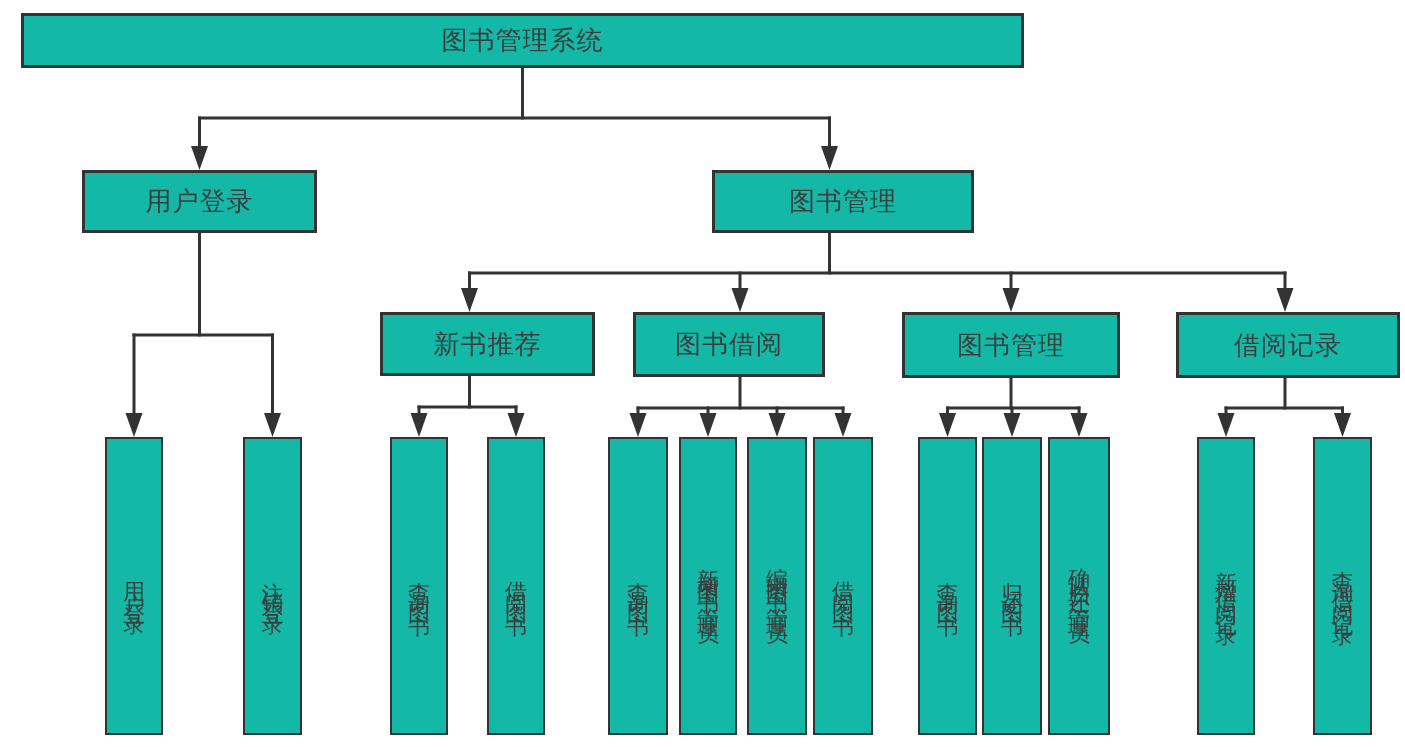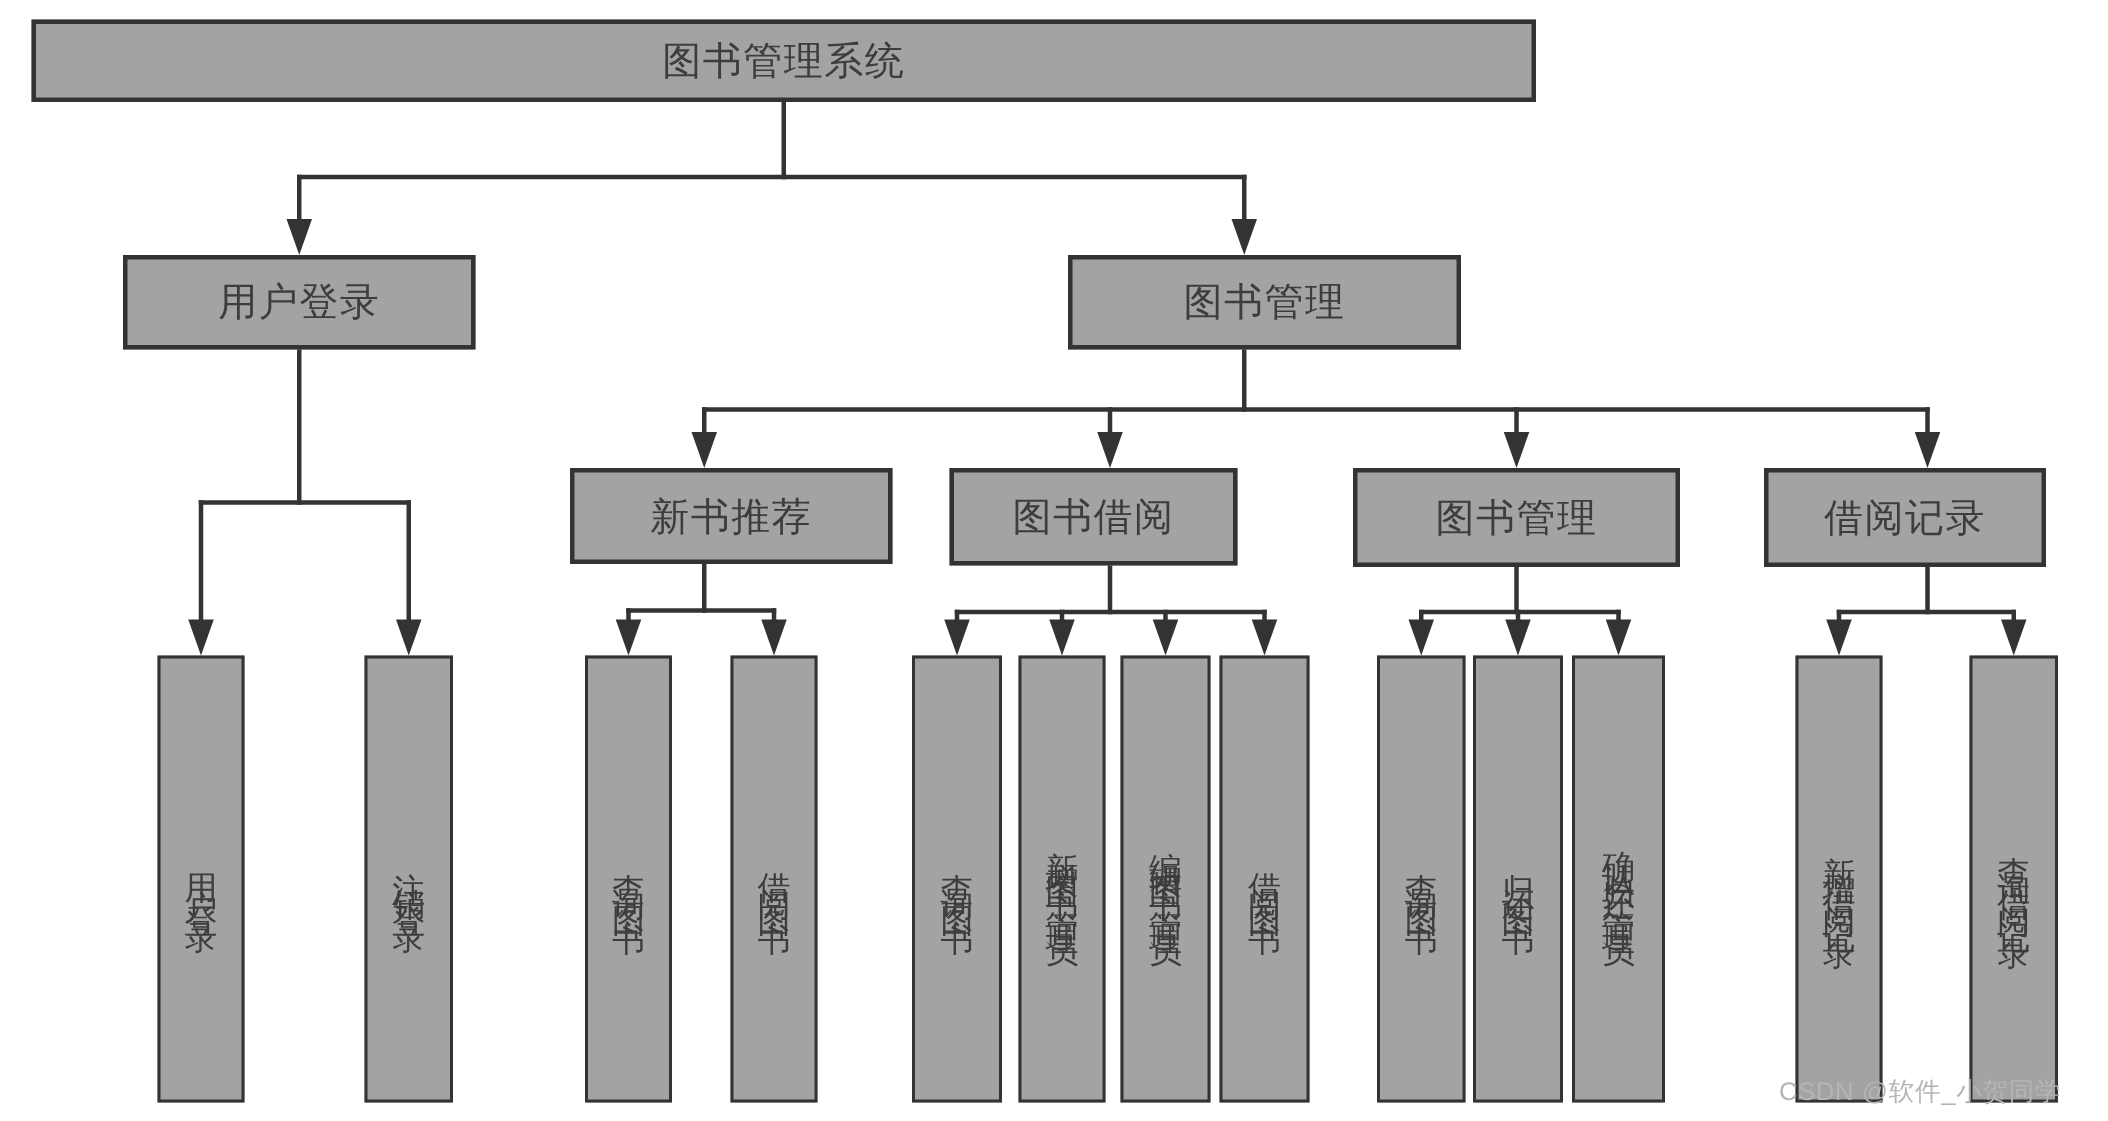--- a/index.html
+++ b/index.html
@@ -12,21 +12,21 @@
     font-family: "Liberation Sans", sans-serif;
   }
   #connectors {
     position: absolute;
     left: 0; top: 0;
     width: 1405px; height: 747px;
     z-index: 1;
   }
   .node {
     position: absolute;
-    background: #a3a3a3;
+    background: #14b8a6;
     box-sizing: border-box;
     display: flex;
     align-items: center;
     justify-content: center;
     color: #3d3d3d;
     z-index: 2;
   }
   .node.h {
     border: 3px solid #333333;
     font-size: 26px;
@@ -122,21 +122,21 @@
       <div class="node h" style="left: 712px; top: 170px; width: 262px; height: 63px;">图书管理</div>
       <div class="node v" style="left: 105px; top: 437px; width: 58px; height: 298px;">
         <span class="vtext">用户登录</span>
       </div>
       <div class="node v" style="left: 243px; top: 437px; width: 59px; height: 298px;">
         <span class="vtext">注销登录</span>
       </div>
       <div class="node h" style="left: 380px; top: 312px; width: 215px; height: 64px;">新书推荐</div>
       <div class="node h" style="left: 633px; top: 312px; width: 192px; height: 65px;">图书借阅</div>
       <div class="node h" style="left: 902px; top: 312px; width: 218px; height: 66px;">图书管理</div>
-      <div class="node h" style="left: 1176px; top: 312px; width: 188px; height: 66px;">借阅记录</div>
+      <div class="node h" style="left: 1176px; top: 312px; width: 224px; height: 66px;">借阅记录</div>
       <div class="node v" style="left: 390px; top: 437px; width: 58px; height: 298px;">
         <span class="vtext">查询图书</span>
       </div>
       <div class="node v" style="left: 487px; top: 437px; width: 58px; height: 298px;">
         <span class="vtext">借阅图书</span>
       </div>
       <div class="node v" style="left: 608px; top: 437px; width: 60px; height: 298px;">
         <span class="vtext">查询图书</span>
       </div>
       <div class="node v" style="left: 679px; top: 437px; width: 58px; height: 298px;">
@@ -157,14 +157,13 @@
       <div class="node v" style="left: 1048px; top: 437px; width: 62px; height: 298px;">
         <span class="vtext long">确认归还（管理员）</span>
       </div>
       <div class="node v" style="left: 1197px; top: 437px; width: 58px; height: 298px;">
         <span class="vtext">新增借阅记录</span>
       </div>
       <div class="node v" style="left: 1313px; top: 437px; width: 59px; height: 298px;">
         <span class="vtext">查询借阅记录</span>
       </div>
     </div>
-  <div id="watermark">CSDN @软件_小贺同学</div>
 </div>
 
 </body></html>

